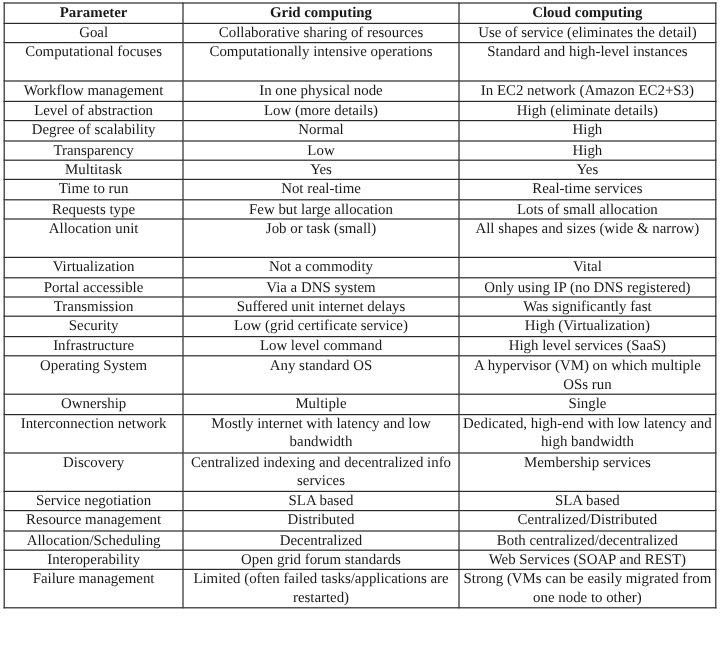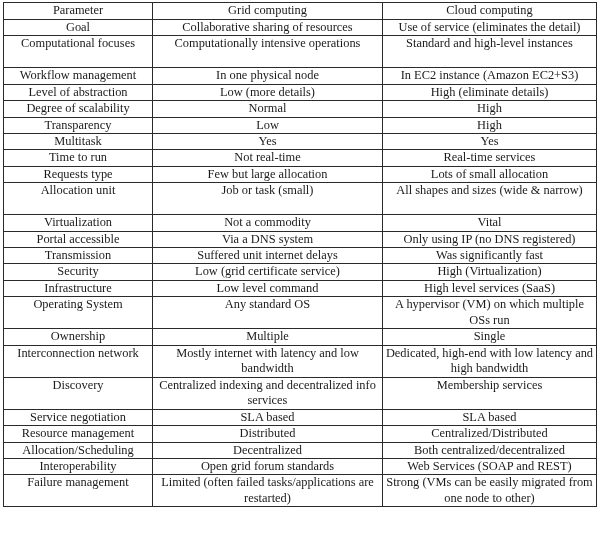--- a/index.html
+++ b/index.html
@@ -14,21 +14,21 @@
     color: #1a1a1a;
     table-layout: fixed;
   }
   table.cmp th, table.cmp td {
     border: 1px solid #2a2a2a;
     text-align: center;
     vertical-align: top;
     padding: 0 2px;
     overflow: hidden;
   }
-  table.cmp th { font-weight: normal; height: 16px; }
+  table.cmp th { font-weight: bold; height: 16px; }
   col.c1 { width: 149px; }
   col.c2 { width: 230px; }
   col.c3 { width: 214px; }
   tr.h1 td { height: 15px; }
   tr.h2 td { height: 31px; margin-top: 20px; }
 </style>
 </head>
 <body>
 
 <table class="cmp">
@@ -51,21 +51,21 @@
         <td>Use of service (eliminates the detail)</td>
       </tr>
       <tr class="h2">
         <td>Computational focuses</td>
         <td>Computationally intensive operations</td>
         <td>Standard and high-level instances</td>
       </tr>
       <tr class="h1">
         <td>Workflow management</td>
         <td>In one physical node</td>
-        <td>In EC2 instance (Amazon EC2+S3)</td>
+        <td>In EC2 network (Amazon EC2+S3)</td>
       </tr>
       <tr class="h1">
         <td>Level of abstraction</td>
         <td>Low (more details)</td>
         <td>High (eliminate details)</td>
       </tr>
       <tr class="h1">
         <td>Degree of scalability</td>
         <td>Normal</td>
         <td>High</td>

